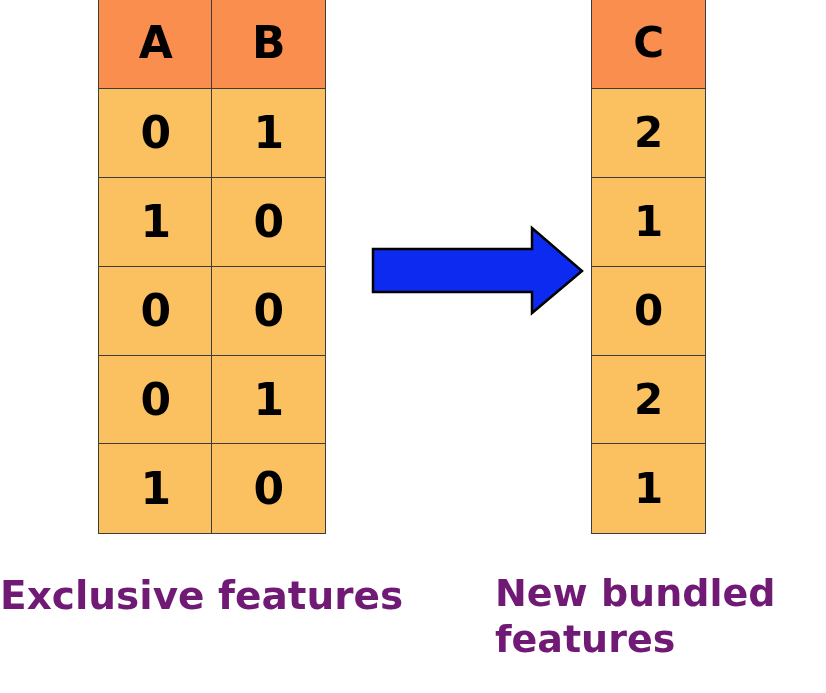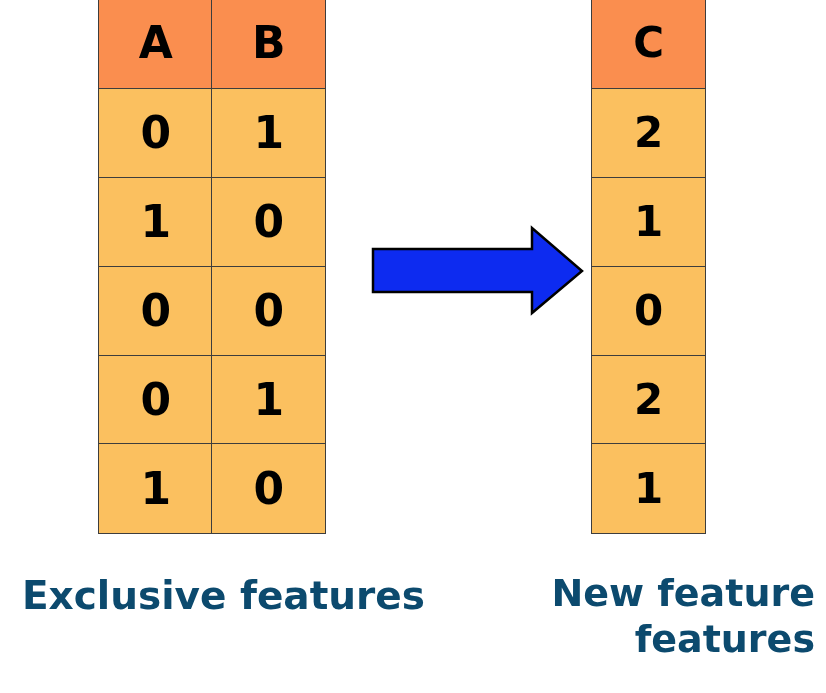--- a/index.html
+++ b/index.html
@@ -69,23 +69,23 @@
     position: absolute;
     left: 370px;
     top: 224px;
     width: 215px;
     height: 94px;
   }
 
   
   .caption {
     position: absolute;
-    color: #0c4a6e;
+    color: #701a75;
     font-weight: bold;
-    text-align: right;
+    text-align: left;
     line-height: 1.22;
     font-family: "DejaVu Sans", sans-serif;
   }
   #caption-left {
     left: 0px;
     top: 572px;
     width: 425px;
     font-size: 39px;
   }
   #caption-right {
@@ -133,15 +133,15 @@
     <div class="cell body">0</div>
     <div class="cell body">2</div>
     <div class="cell body">1</div>
   </div>
 
 </div>
 
 <div class="caption" id="caption-left">Exclusive features</div>
 
 <div class="caption" id="caption-right">
-  <div>New feature</div>
+  <div>New bundled</div>
   <div>features</div>
 </div>
 
 </body></html>

